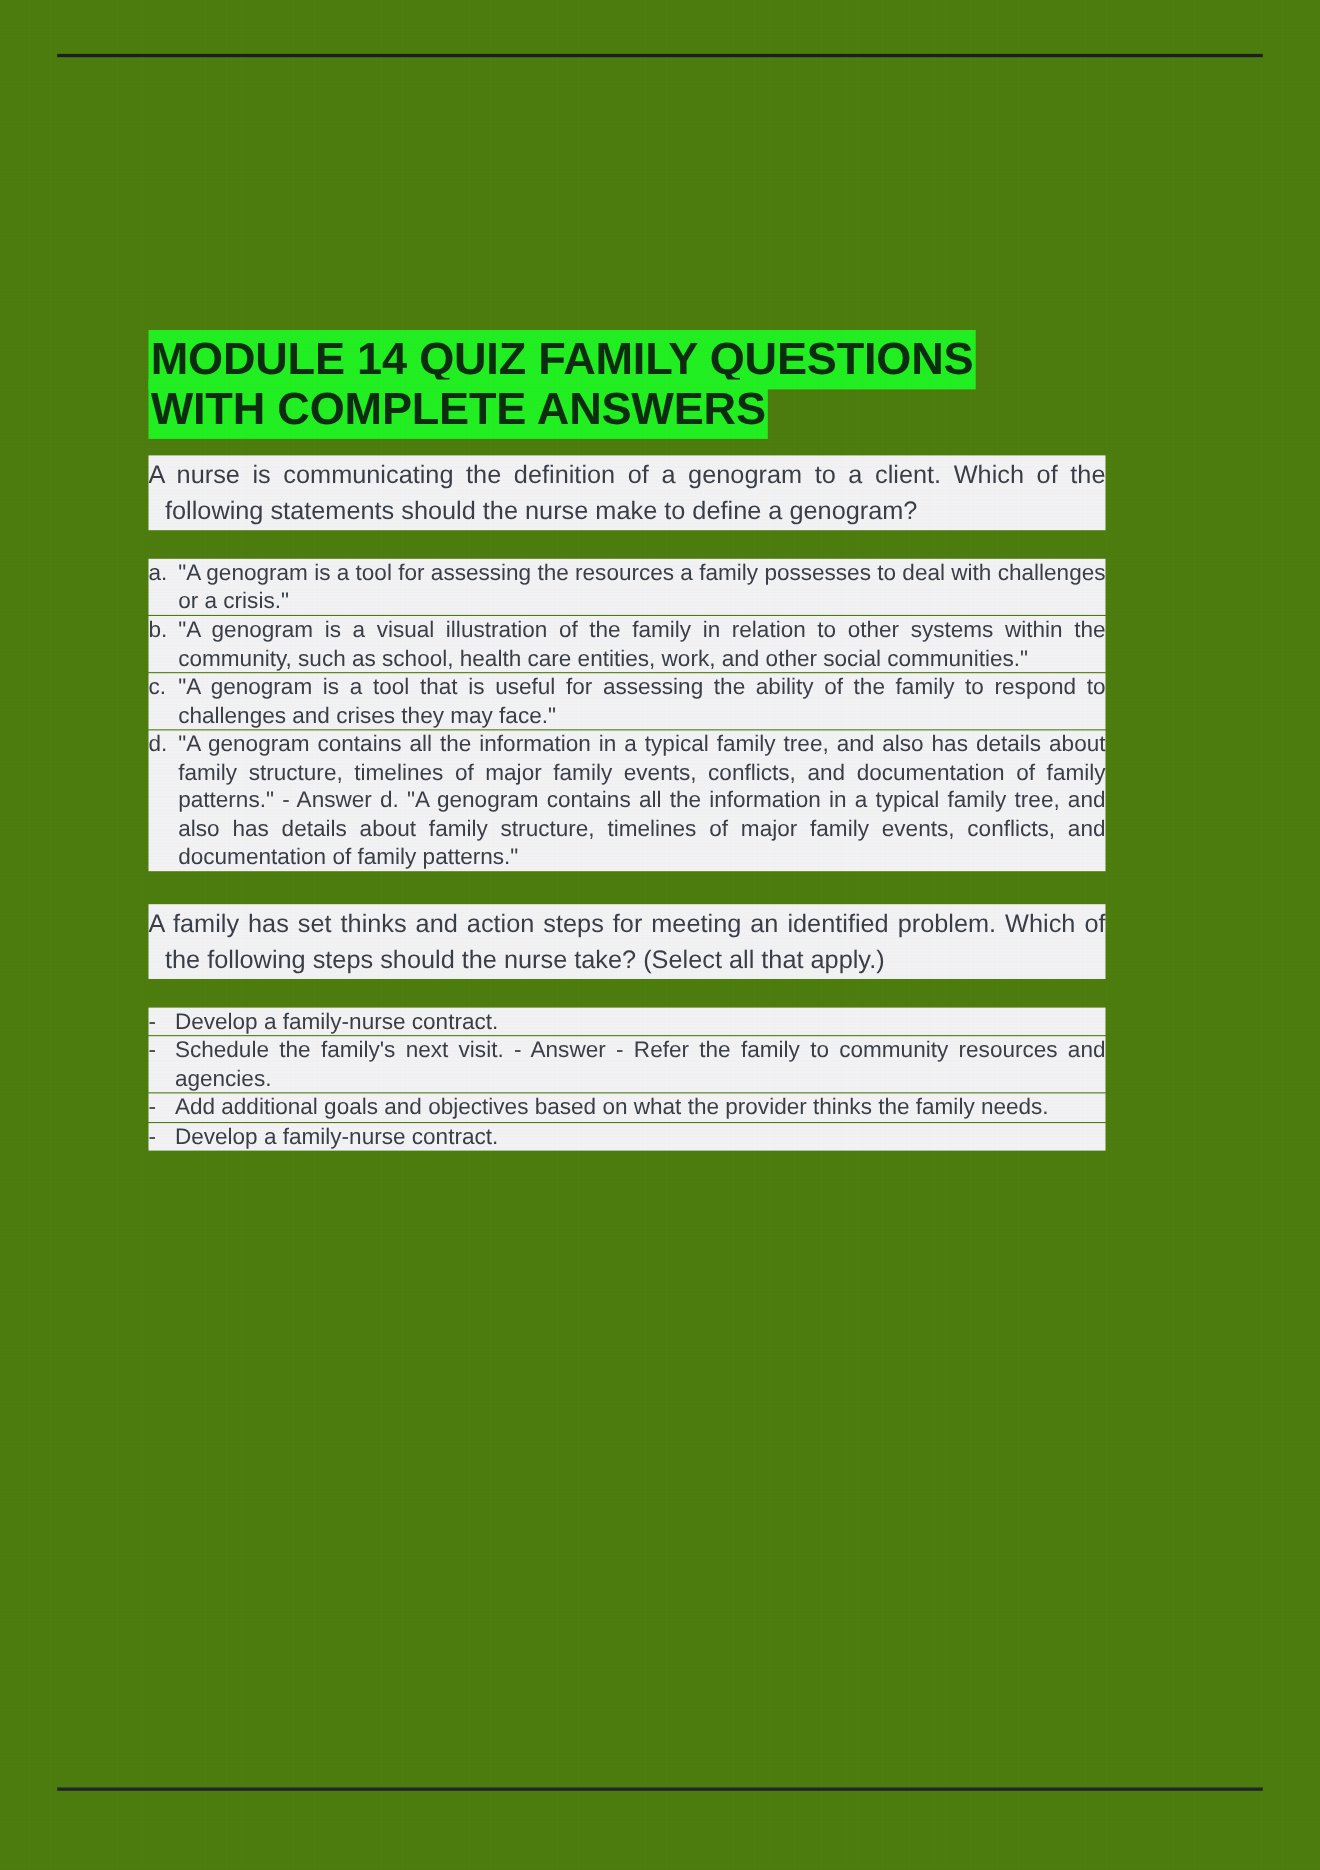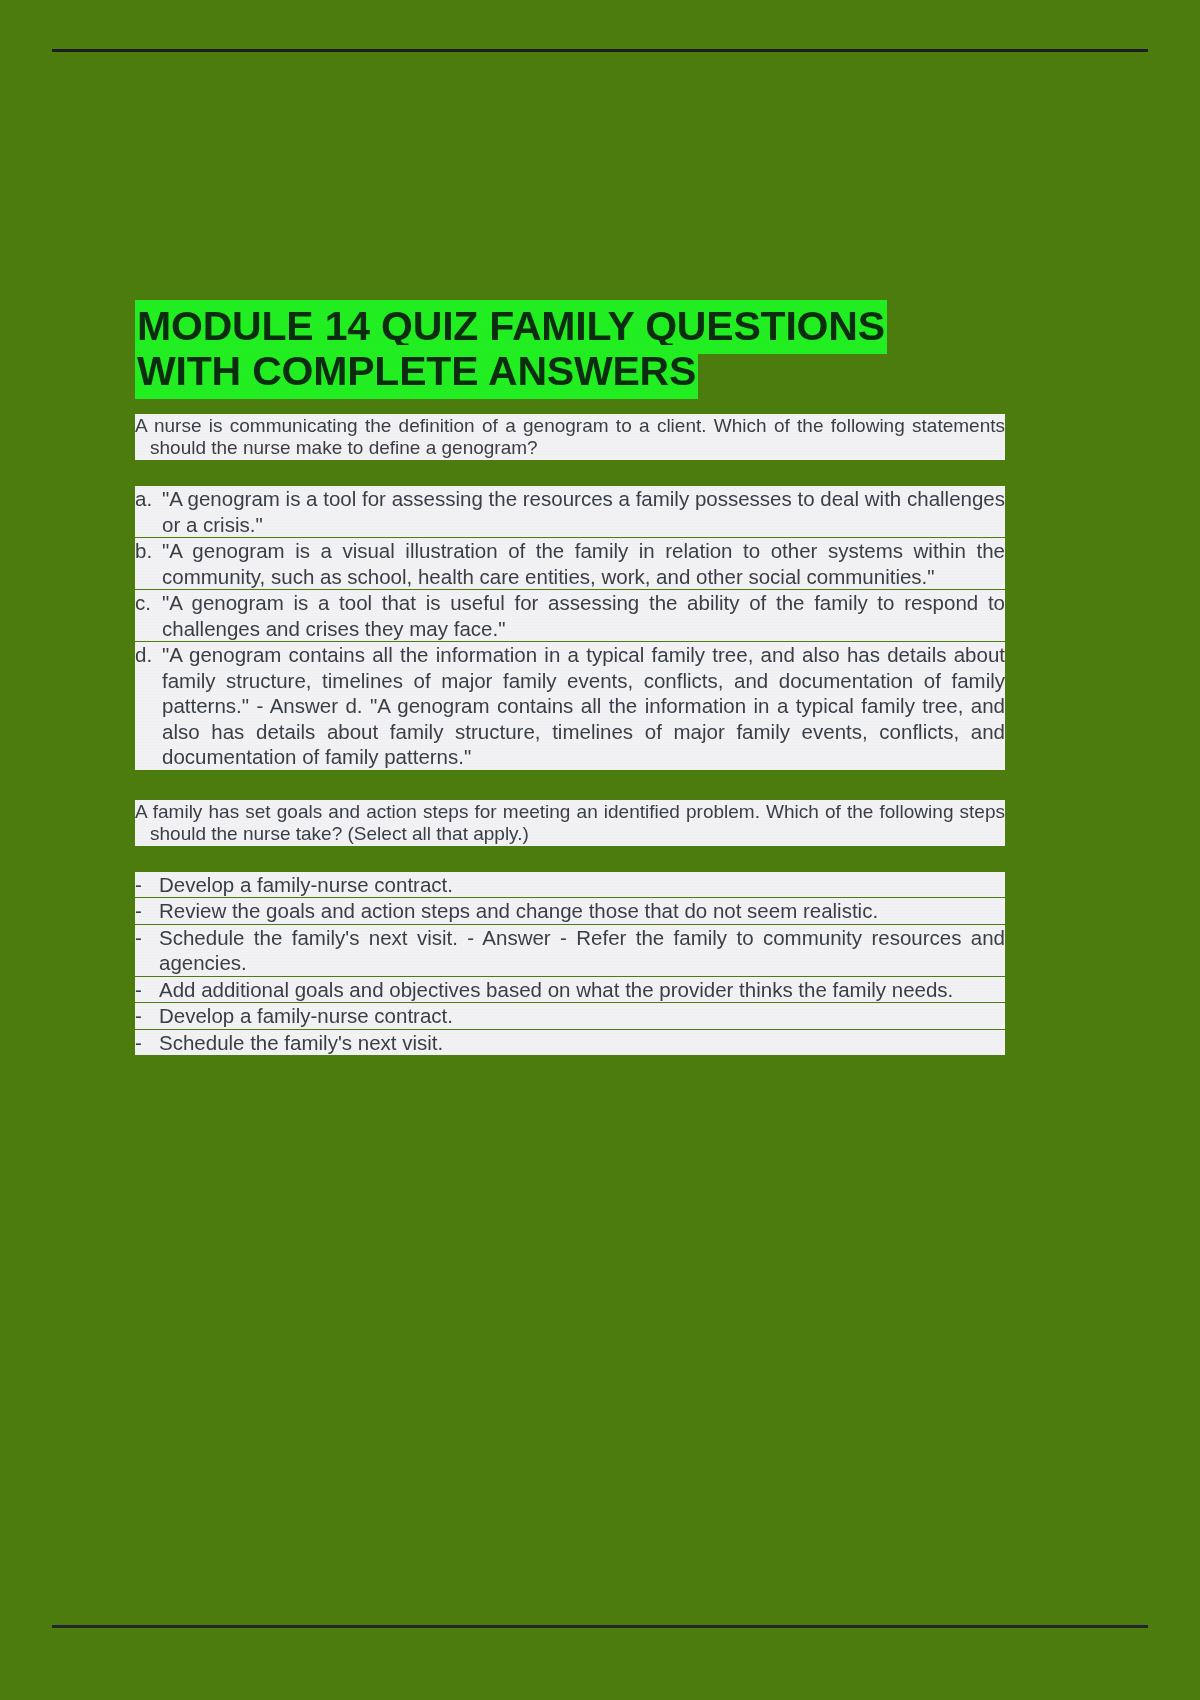--- a/index.html
+++ b/index.html
@@ -53,22 +53,22 @@
     font-weight: bold;
     letter-spacing: -0.2px;
     box-decoration-break: clone;
     -webkit-box-decoration-break: clone;
     padding: 3px 2px 5px 2px;
   }
   .title-row { margin-bottom: 4px; }
 
   
   .para {
-    font-size: 19px;
-    line-height: 22px;
+    font-size: 23px;
+    line-height: 33px;
     text-align: justify;
     text-justify: inter-word;
     color: #3a3f47;
     background: linear-gradient(#f2f2f5, #f2f2f5);
     margin: 0;
     padding: 1px 0 1px 0;
   }
   .para-stem {
     padding-left: 0;
     text-indent: 0;
@@ -147,32 +147,30 @@
         <p class="opt"><span class="marker">b.</span><span>"A genogram is a visual illustration of the family in relation to other systems within the community, such as school, health care entities, work, and other social communities."</span></p>
         <p class="opt"><span class="marker">c.</span><span>"A genogram is a tool that is useful for assessing the ability of the family to respond to challenges and crises they may face."</span></p>
         <p class="opt"><span class="marker">d.</span><span>"A genogram contains all the information in a typical family tree, and also has details about family structure, timelines of major family events, conflicts, and documentation of family patterns." - Answer d. "A genogram contains all the information in a typical family tree, and also has details about family structure, timelines of major family events, conflicts, and documentation of family patterns."</span></p>
       </div>
     </div>
 
     <div class="gap-lg"></div>
 
     <div>
       <p class="para para-stem">
-        <span class="hang">A family has set goals and action steps for meeting an identified problem. Which of the following steps should the nurse take? (Select all that apply.)</span>
+        <span class="hang">A family has set thinks and action steps for meeting an identified problem. Which of the following steps should the nurse take? (Select all that apply.)</span>
       </p>
 
       <div class="gap-md"></div>
 
       <div class="list-block">
         <p class="opt opt-dash"><span class="marker">-</span><span>Develop a family-nurse contract.</span></p>
-        <p class="opt opt-dash"><span class="marker">-</span><span>Review the goals and action steps and change those that do not seem realistic.</span></p>
         <p class="opt opt-dash"><span class="marker">-</span><span>Schedule the family's next visit. - Answer - Refer the family to community resources and agencies.</span></p>
         <p class="opt opt-dash"><span class="marker">-</span><span>Add additional goals and objectives based on what the provider thinks the family needs.</span></p>
         <p class="opt opt-dash"><span class="marker">-</span><span>Develop a family-nurse contract.</span></p>
-        <p class="opt opt-dash"><span class="marker">-</span><span>Schedule the family's next visit.</span></p>
       </div>
     </div>
 
   </div>
 
   <div class="rule rule-bottom"></div>
   <div class="noise"></div>
 </div>
 
 </body></html>

